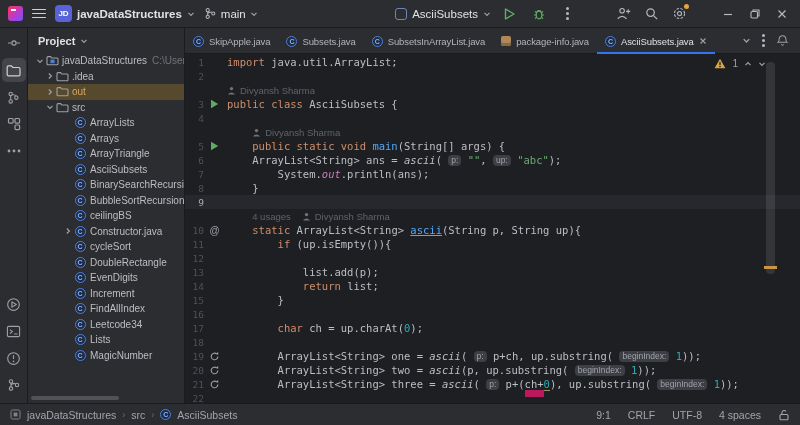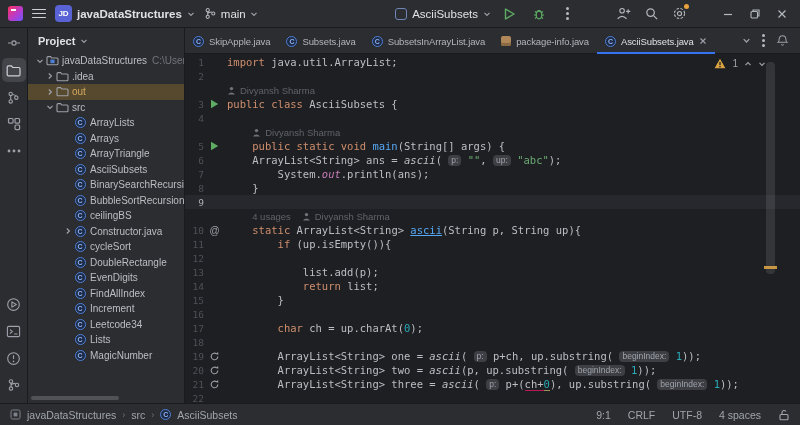--- a/index.html
+++ b/index.html
@@ -54,21 +54,21 @@
 .crow{height:14px;display:flex;align-items:center}
 .crow.caret{background:#26282E}
 .gutter{width:42px;flex-shrink:0;display:flex;align-items:center;height:100%}
 .lnum{width:19px;text-align:right;color:#4D5157;font-size:9.5px;font-family:"DejaVu Sans Mono",monospace}
 .crow.caret .lnum{color:#A9ADB5}
 .gico{width:21px;display:flex;justify-content:center;align-items:center}
 .codepre{white-space:pre}
 .tk-k{color:#CF8E6D}.tk-d{color:#BCBEC4}.tk-s{color:#6AAB73}.tk-n{color:#2AACB8}
 .tk-m{color:#56A8F5}.tk-mu{color:#56A8F5;text-decoration:underline}
 .tk-i{color:#BCBEC4;font-style:italic}.tk-f{color:#C77DBB;font-style:italic}
-.tk-u{color:#BCBEC4;border-bottom:1px solid #be185d}.tk-un{color:#2AACB8;border-bottom:1px solid #97945E}
+.tk-u{color:#BCBEC4;border-bottom:7px solid #be185d}.tk-un{color:#2AACB8;border-bottom:1px solid #97945E}
 .tk-h{display:inline-block;background:#3D3F44;color:#9FA3AB;border-radius:4px;padding:0 3px;font-size:8.5px;line-height:11px;font-family:"Liberation Sans",sans-serif;vertical-align:1px}
 .ann{color:#5F636A;font-size:9.5px;font-family:"Liberation Sans",sans-serif;display:flex;align-items:center;gap:4px}
 .usages{margin-right:7px}
 .warnchip{position:absolute;top:4px;right:34px;display:flex;align-items:center;gap:6px;color:#9DA0A8;font-size:10px;font-family:"Liberation Sans",sans-serif}
 .vthumb{position:absolute;right:25px;top:8px;width:9px;height:212px;background:rgba(255,255,255,.10);border-radius:4px}
 .vmark{position:absolute;right:23px;top:212px;width:13px;height:3px;background:#C99743}
 
 .statusbar{height:22px;background:#2B2D30;border-top:1px solid #1A1B1E;display:flex;align-items:center;padding:0 10px;color:#A1A5AD;font-size:10.5px;flex-shrink:0}
 .sb-left{display:flex;align-items:center;gap:6px}
 .sb-sep{color:#6F737A;font-size:9px}
@@ -436,28 +436,28 @@
             <span class="ticon">
               <span class="cls-ico">C</span>
             </span>
             <span class="tlabel">EvenDigits</span>
           </div>
           <div class="trow" style="padding-left: 34px;">
             <span class="chev"></span>
             <span class="ticon">
               <span class="cls-ico">C</span>
             </span>
+            <span class="tlabel">Increment</span>
+          </div>
+          <div class="trow" style="padding-left: 34px;">
+            <span class="chev"></span>
+            <span class="ticon">
+              <span class="cls-ico">C</span>
+            </span>
             <span class="tlabel">FindAllIndex</span>
-          </div>
-          <div class="trow" style="padding-left: 34px;">
-            <span class="chev"></span>
-            <span class="ticon">
-              <span class="cls-ico">C</span>
-            </span>
-            <span class="tlabel">Increment</span>
           </div>
           <div class="trow" style="padding-left: 34px;">
             <span class="chev"></span>
             <span class="ticon">
               <span class="cls-ico">C</span>
             </span>
             <span class="tlabel">Leetcode34</span>
           </div>
           <div class="trow" style="padding-left: 34px;">
             <span class="chev"></span>

